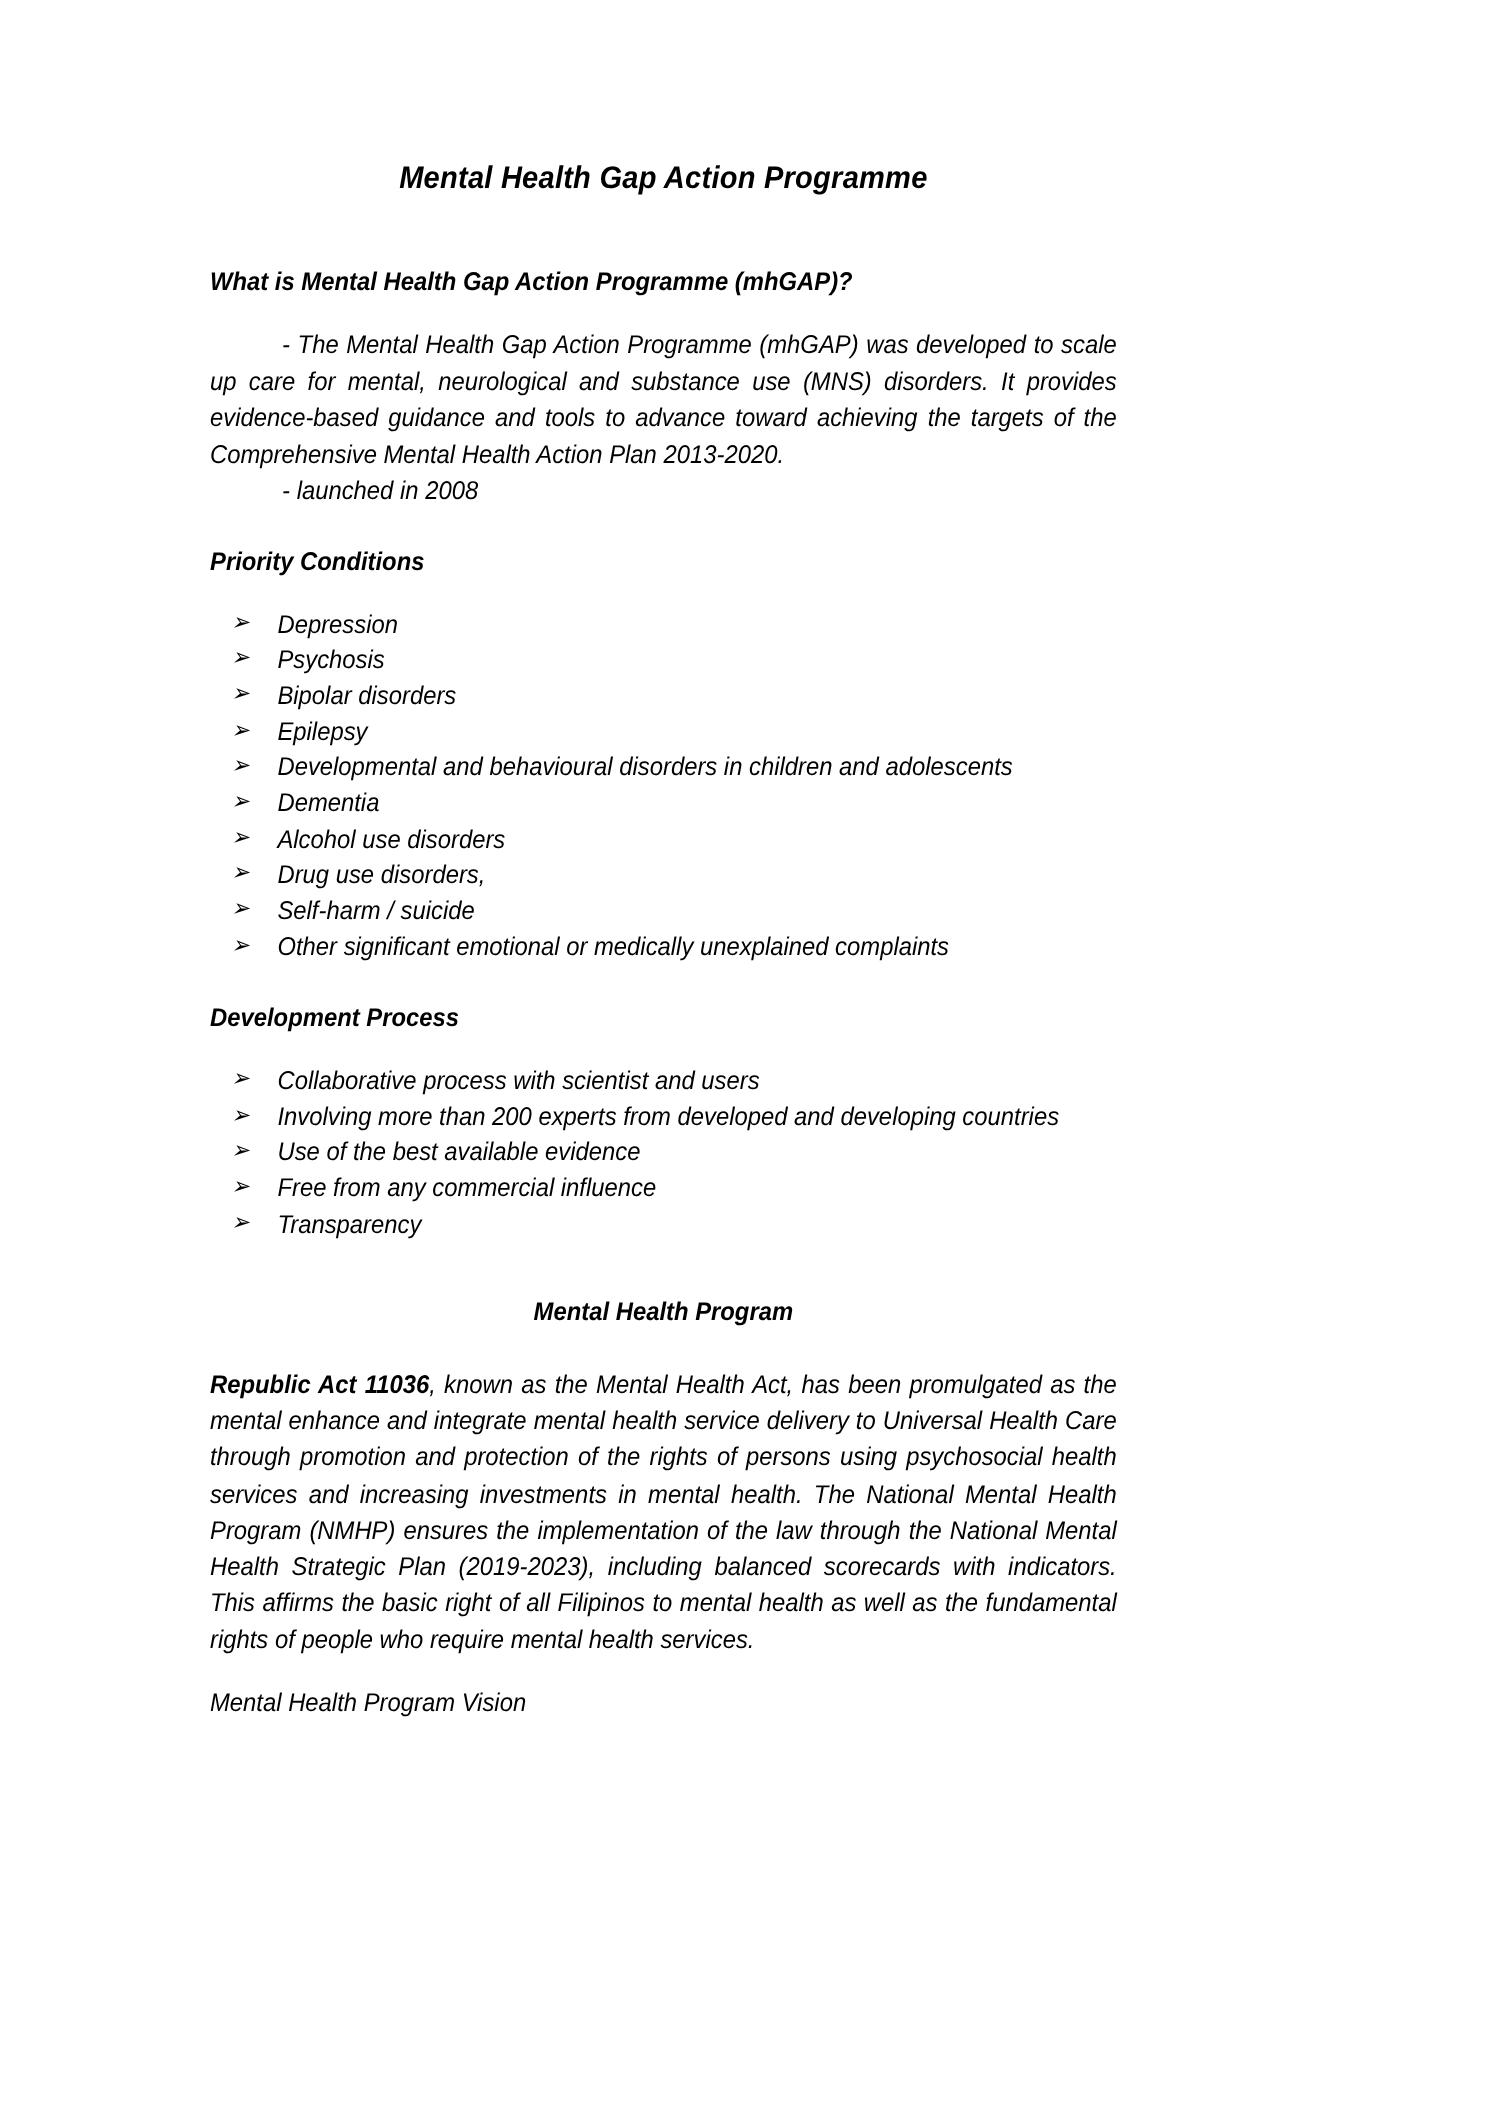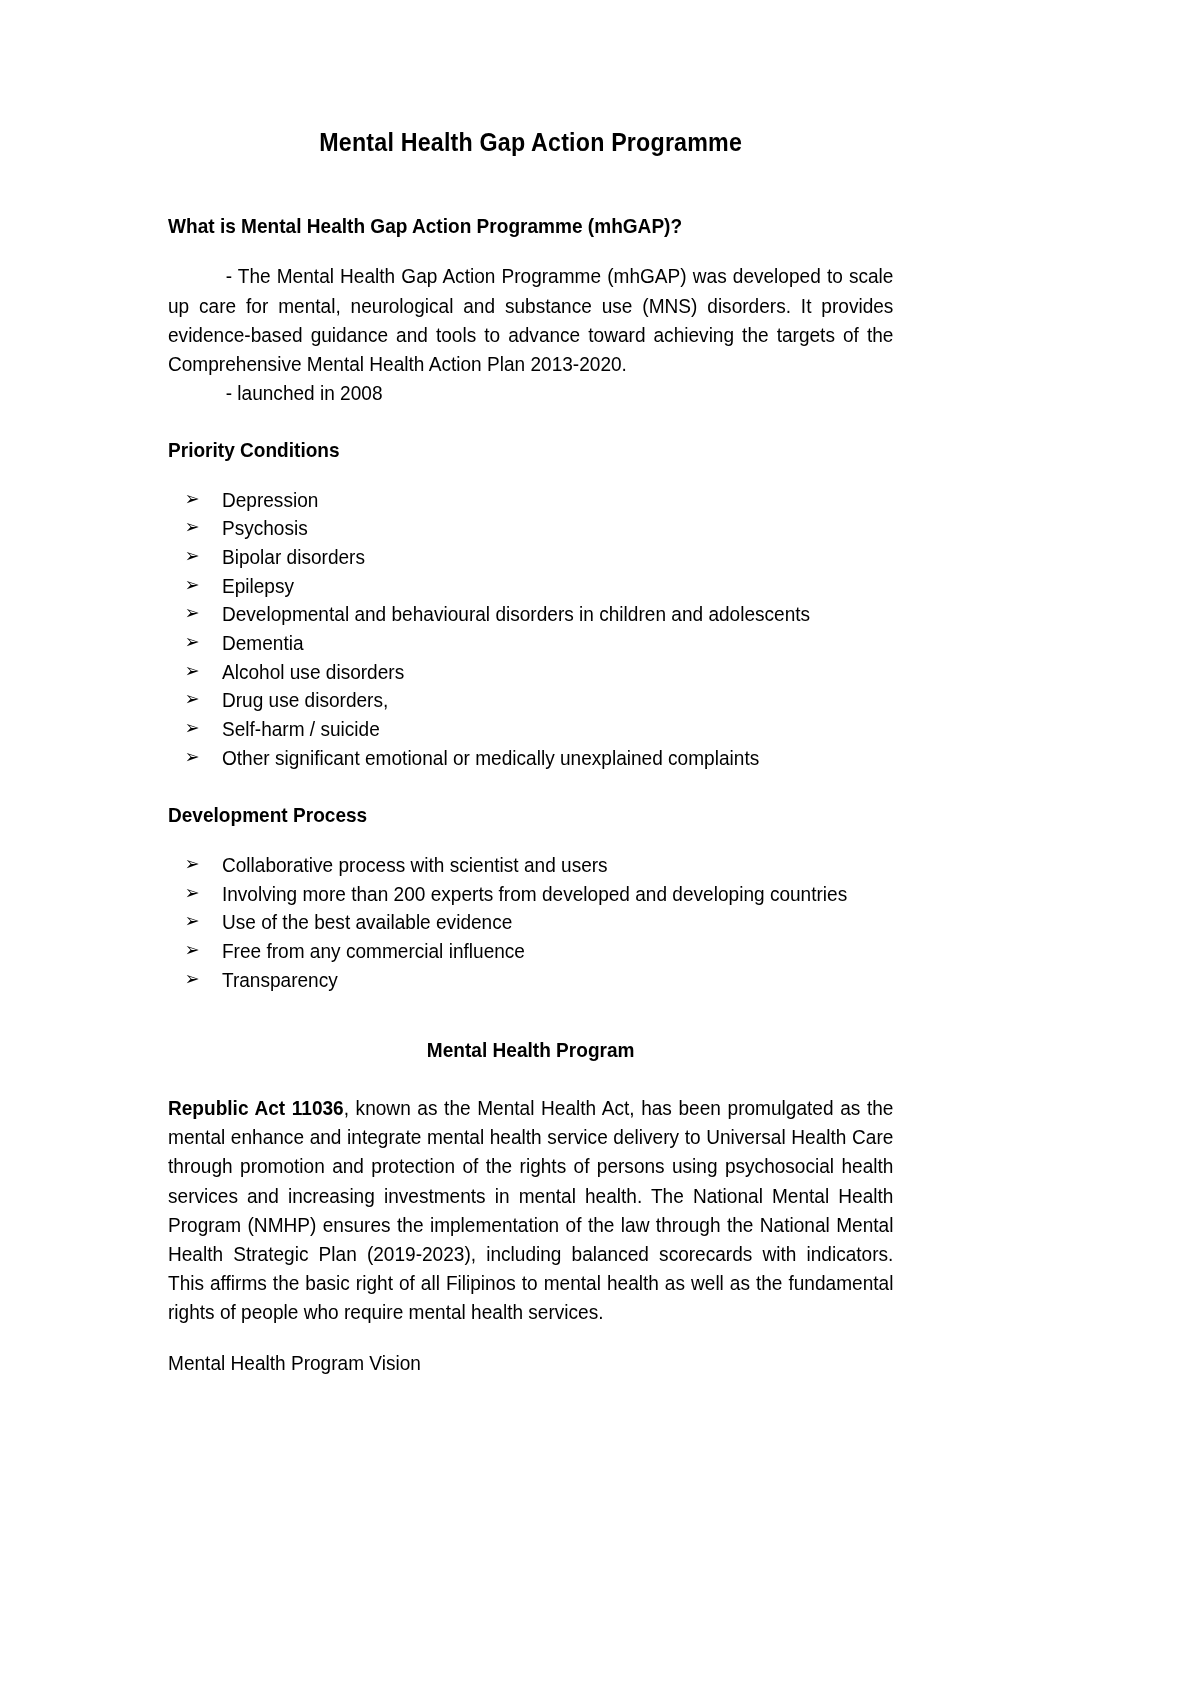--- a/index.html
+++ b/index.html
@@ -15,20 +15,21 @@
     -webkit-font-smoothing: antialiased;
   }
 
   .page {
     position: relative;
     width: 1200px;
     height: 1698px;
     background: #ffffff;
     box-sizing: border-box;
     padding: 128px 168px 0 168px;
+    font-style: italic;
   }
 
   .content {
     width: 780px;
     font-size: 20.5px;
     line-height: 1.0;
     transform: scaleX(0.93);
     transform-origin: left top;
   }
 

